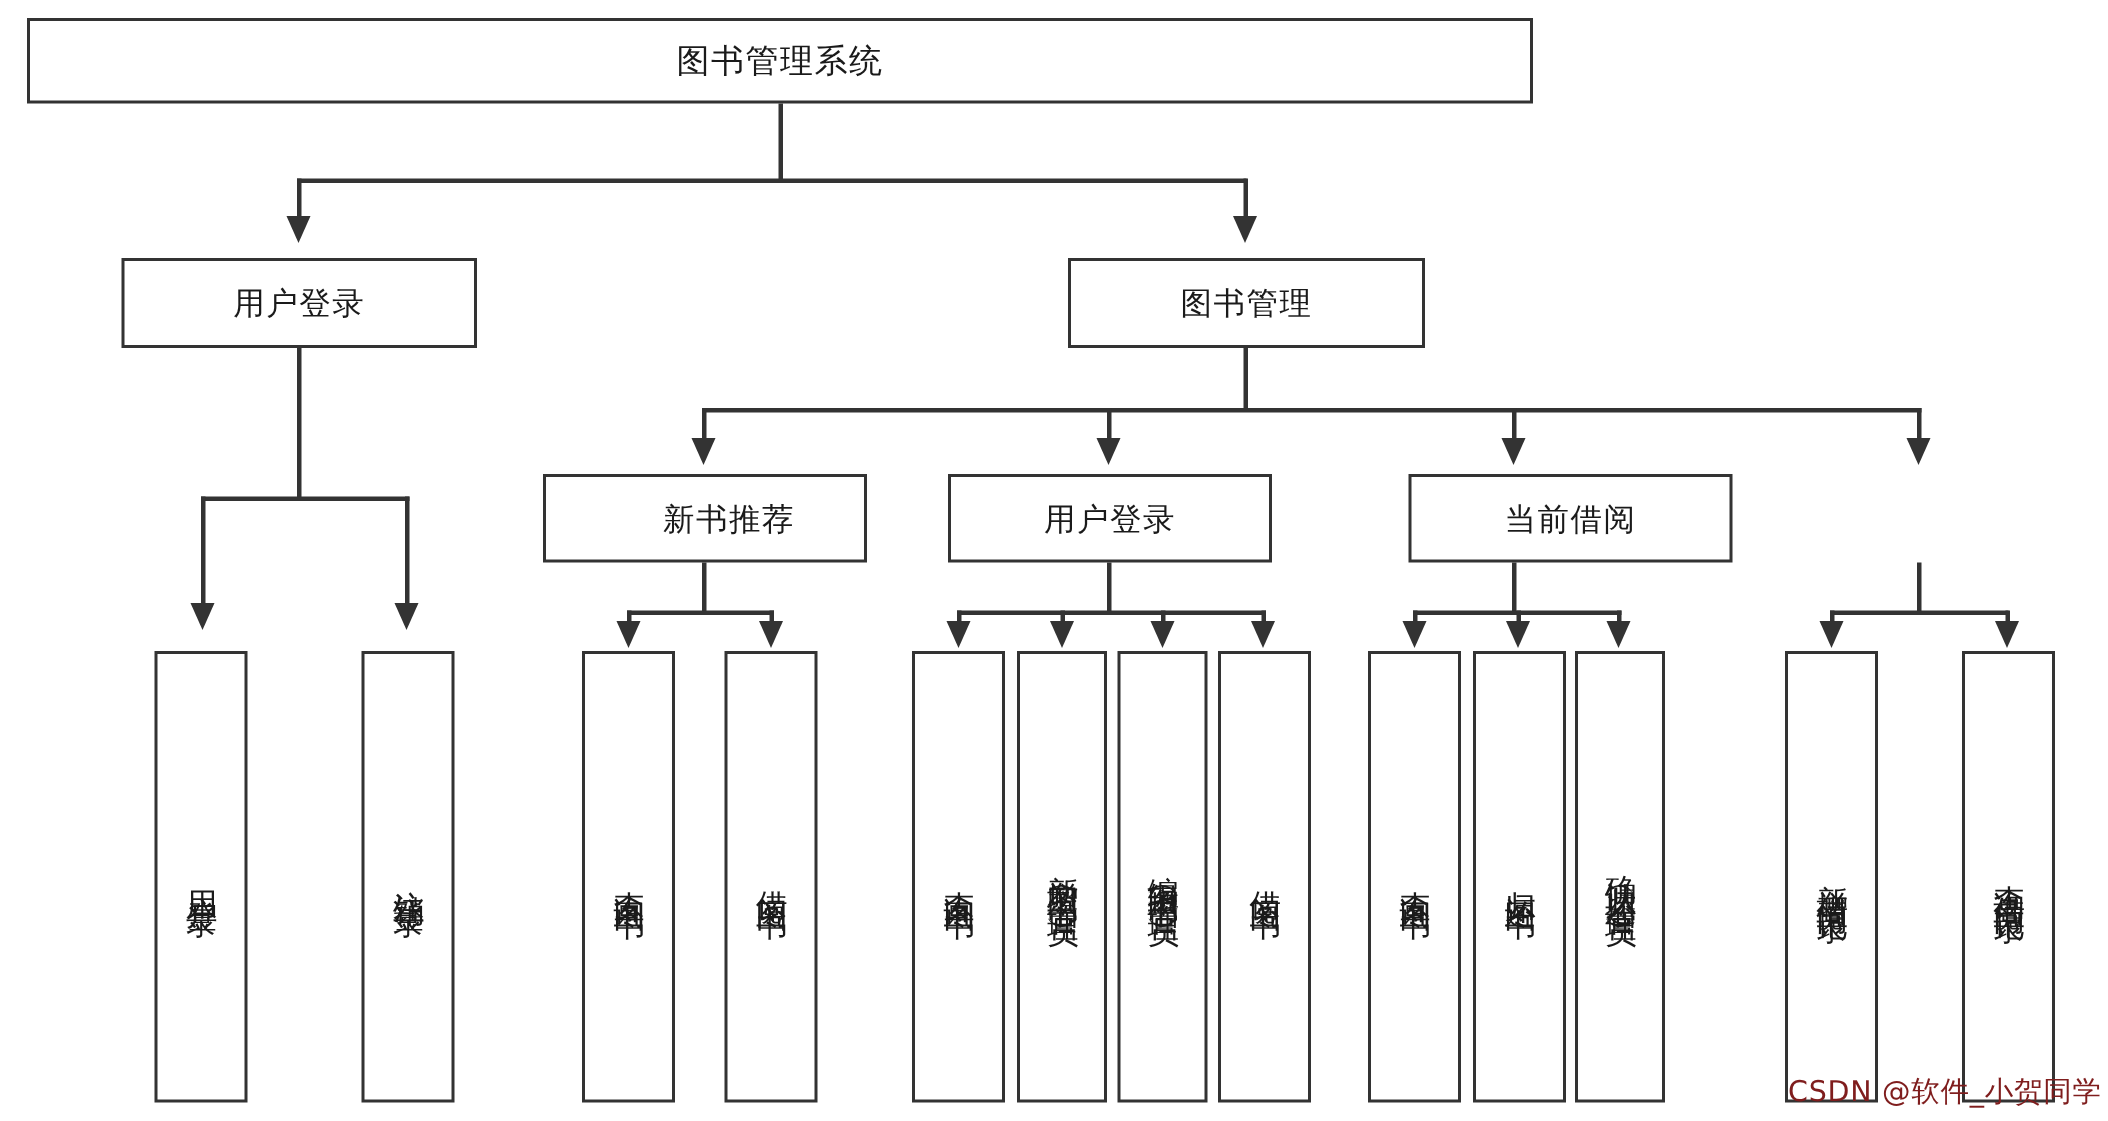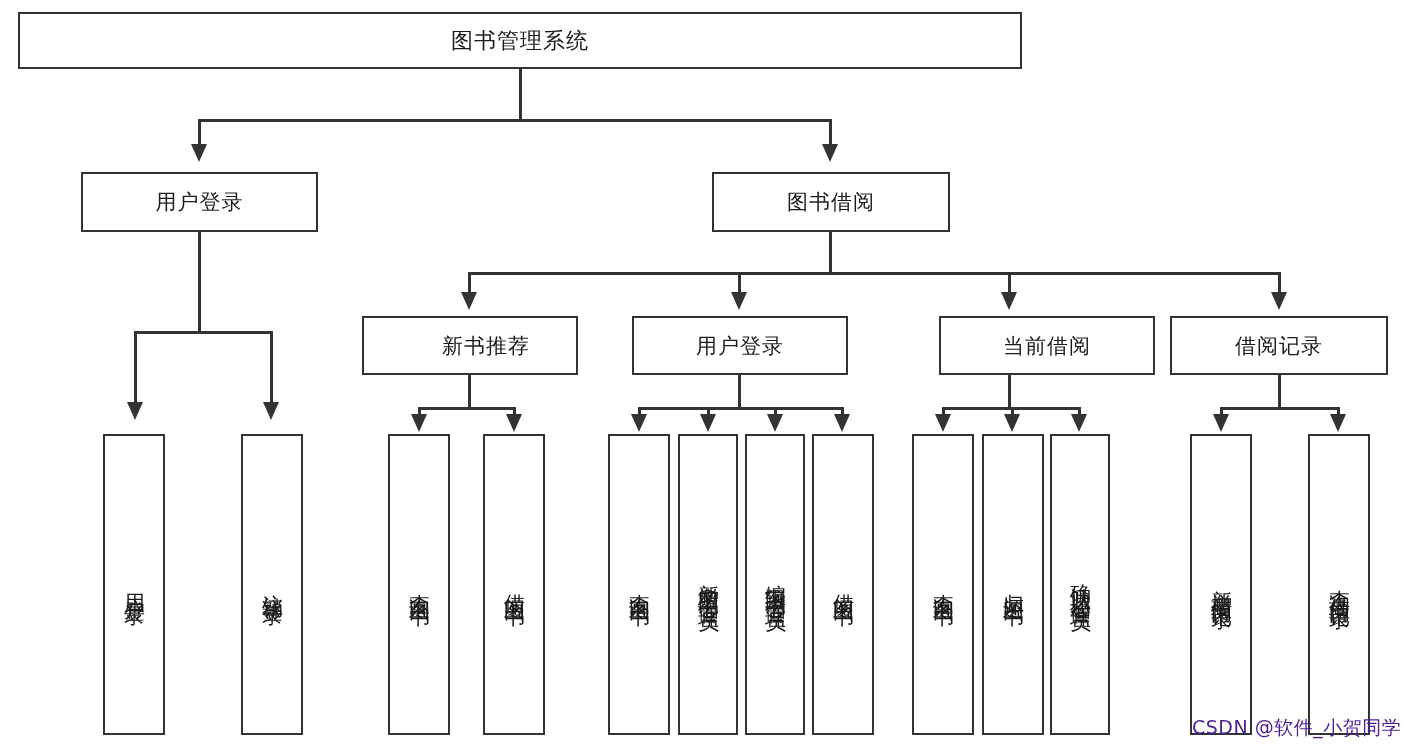--- a/index.html
+++ b/index.html
@@ -64,21 +64,21 @@
     width:0;
     height:0;
     border-left:8px solid transparent;
     border-right:8px solid transparent;
     border-top:18px solid #333333;
   }
   
   #watermark{
     position:absolute;
     font-size:19px;
-    color:#4c1d95;
+    color:#7f1d1d;
     white-space:nowrap;
     letter-spacing:0.5px;
     pointer-events:none;
   }
 </style>
 </head>
 <body>
 
 <div id="diagram-root">
 
@@ -91,21 +91,21 @@
   <div class="conn v" style="left:198px;top:119px;width:3px;height:27px;"></div>
   <div class="arrow" style="left:191px;top:144px;"></div>
   <div class="conn v" style="left:829px;top:119px;width:3px;height:27px;"></div>
   <div class="arrow" style="left:822px;top:144px;"></div>
 
   <div class="node level2" style="left:81px;top:172px;width:237px;height:60px;">
     <span>用户登录</span>
   </div>
 
   <div class="node level2" style="left:712px;top:172px;width:238px;height:60px;">
-    <span>图书借阅</span>
+    <span>图书管理</span>
   </div>
 
   <div class="conn v" style="left:198px;top:232px;width:3px;height:101px;"></div>
   <div class="conn h" style="left:134px;top:331px;width:139px;height:3px;"></div>
   <div class="conn v" style="left:134px;top:331px;width:3px;height:73px;"></div>
   <div class="arrow" style="left:127px;top:402px;"></div>
   <div class="conn v" style="left:270px;top:331px;width:3px;height:73px;"></div>
   <div class="arrow" style="left:263px;top:402px;"></div>
 
   <div class="conn v" style="left:829px;top:232px;width:3px;height:42px;"></div>
@@ -121,23 +121,20 @@
 
   <div class="node level2" style="left:362px;top:316px;width:216px;height:59px;padding-left:32px;">
     <span>新书推荐</span>
   </div>
   <div class="node level2" style="left:632px;top:316px;width:216px;height:59px;">
     <span>用户登录</span>
   </div>
   <div class="node level2" style="left:902px;top:316px;width:216px;height:59px;margin-left:37px;">
     <span>当前借阅</span>
   </div>
-  <div class="node level2" style="left:1170px;top:316px;width:218px;height:59px;">
-    <span>借阅记录</span>
-  </div>
 
   <div class="conn v" style="left:468px;top:375px;width:3px;height:34px;"></div>
   <div class="conn h" style="left:418px;top:407px;width:98px;height:3px;"></div>
   <div class="conn v" style="left:418px;top:407px;width:3px;height:12px;"></div>
   <div class="arrow" style="left:411px;top:414px;"></div>
   <div class="conn v" style="left:513px;top:407px;width:3px;height:12px;"></div>
   <div class="arrow" style="left:506px;top:414px;"></div>
 
   <div class="conn v" style="left:738px;top:375px;width:3px;height:34px;"></div>
   <div class="conn h" style="left:638px;top:407px;width:206px;height:3px;"></div>

